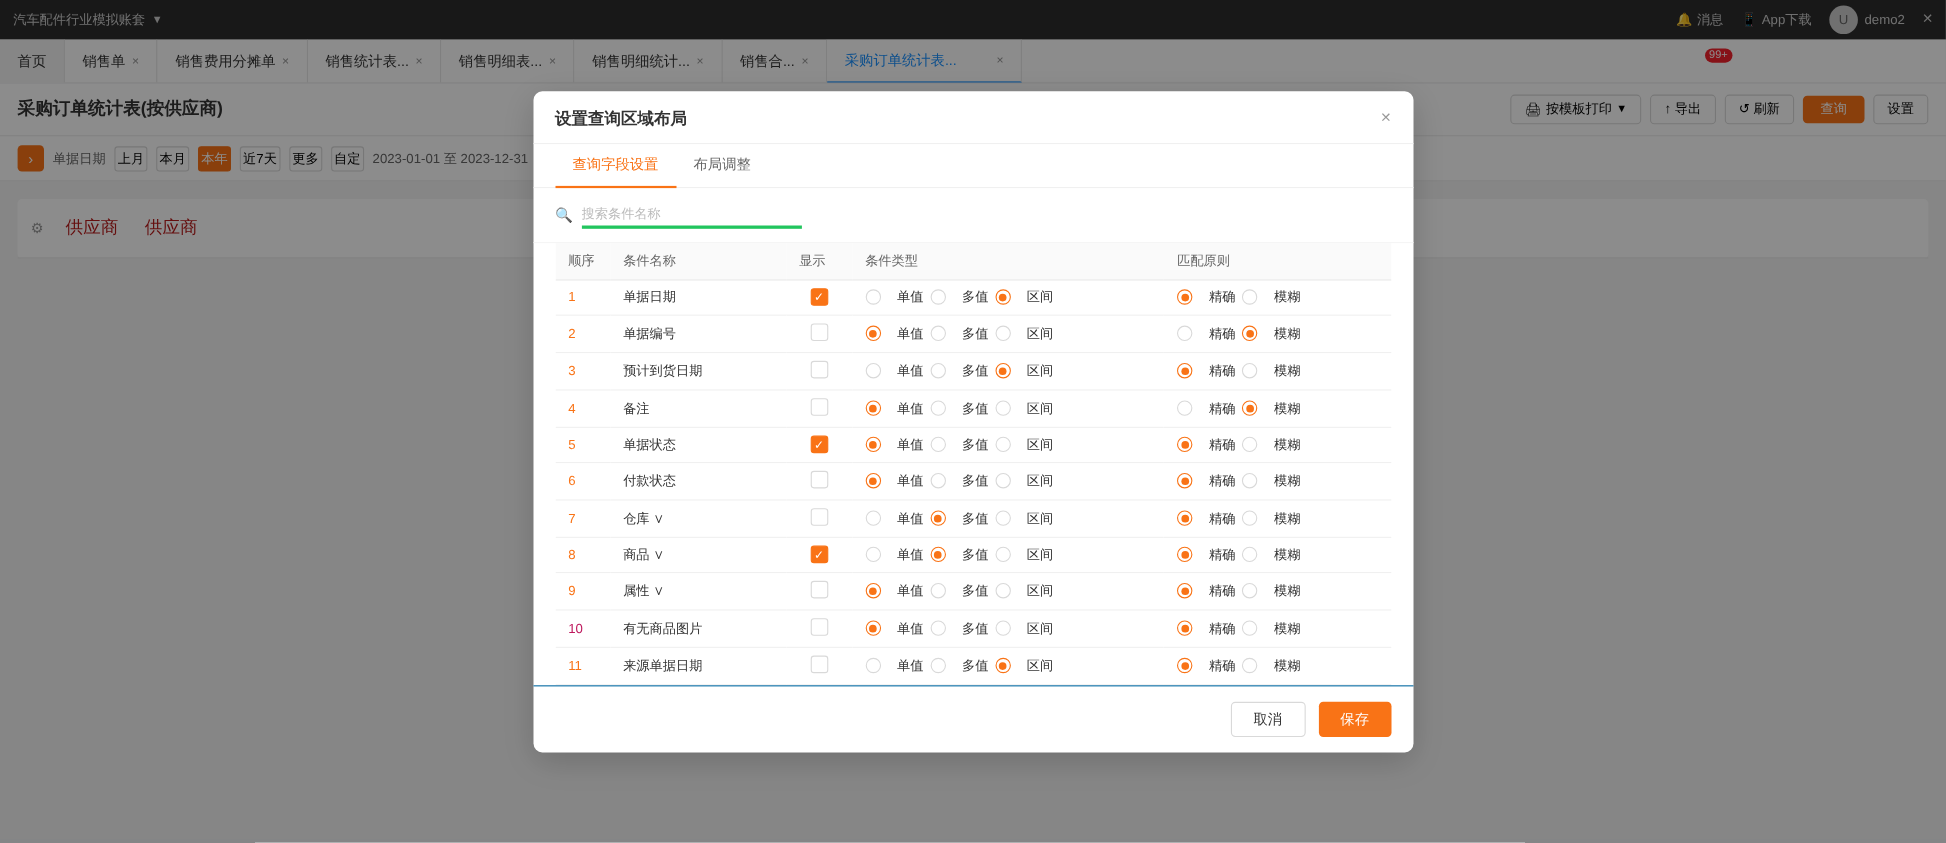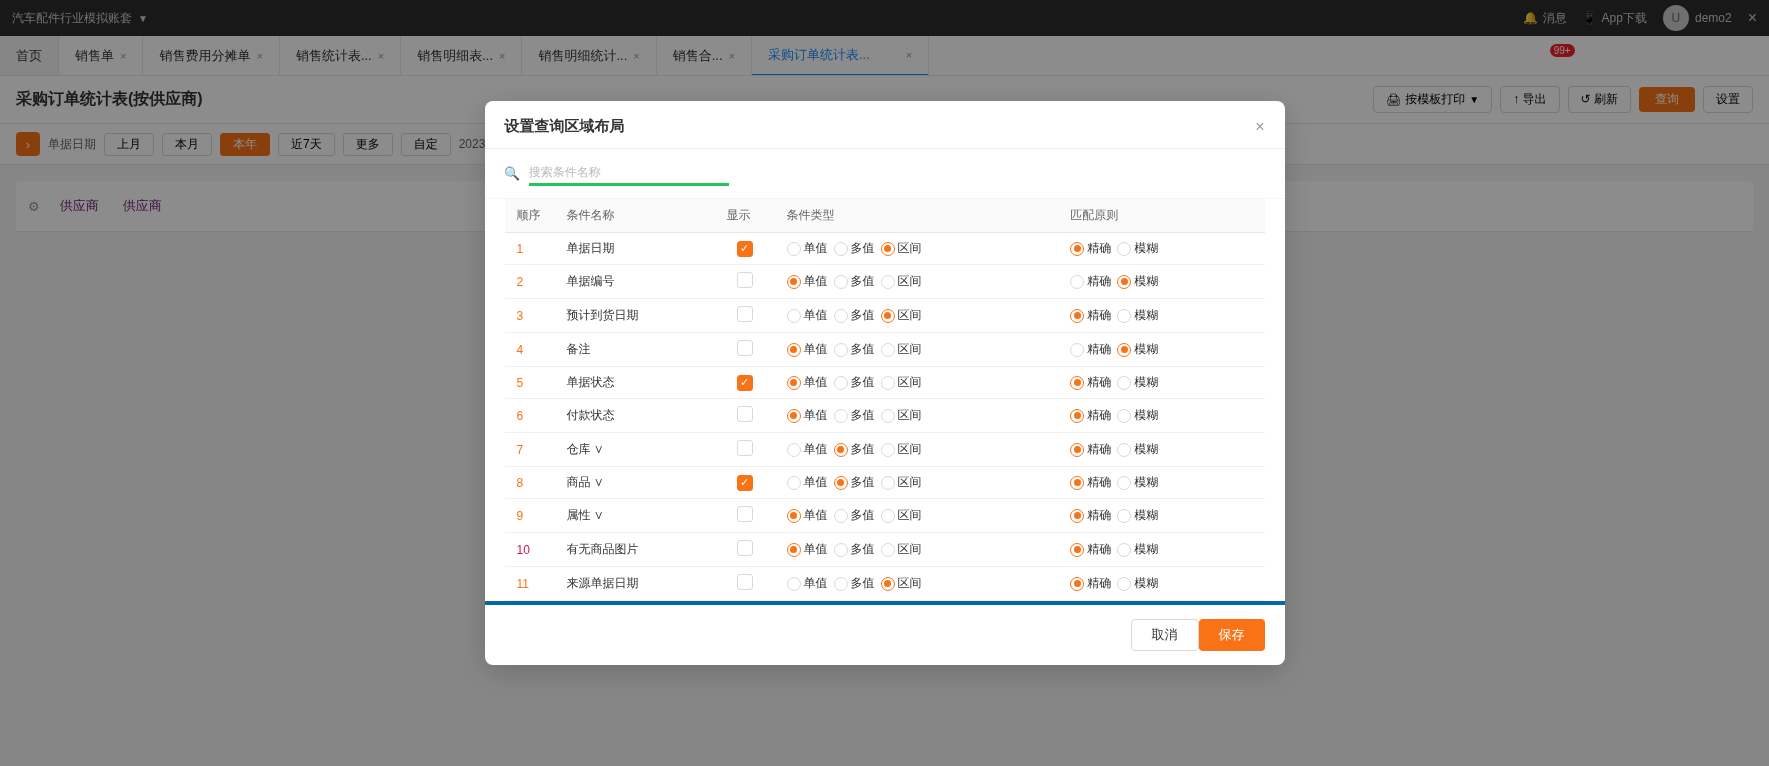--- a/index.html
+++ b/index.html
@@ -75,21 +75,21 @@
     .filter-bar {
       background: #fff;
       padding: 8px 16px;
       display: flex;
       align-items: center;
       gap: 8px;
       border-bottom: 1px solid #e8e8e8;
     }
     .filter-toggle { width: 24px; height: 24px; background: #f97316; color: #fff; border: none; border-radius: 4px; cursor: pointer; display: flex; align-items: center; justify-content: center; }
     .filter-label { font-size: 12px; color: #666; }
-    .date-btn { padding: 2px 12px; border: 1px solid #d9d9d9; border-radius: 3px; font-size: 12px; cursor: pointer; background: #fff; }
+    .date-btn { padding: 2px 2px; border: 1px solid #d9d9d9; border-radius: 3px; font-size: 12px; cursor: pointer; background: #fff; }
     .date-btn.active { background: #f97316; color: #fff; border-color: #f97316; }
     .date-range { font-size: 12px; color: #666; }
 
     
     .main-content {
       padding: 16px;
       background: #f5f5f5;
       min-height: calc(766px - 36px - 40px - 48px - 44px);
       position: relative;
     }
@@ -99,21 +99,21 @@
       background: #fff;
       border-radius: 4px;
     }
     .table-header-row {
       display: flex;
       align-items: center;
       padding: 8px 12px;
       border-bottom: 1px solid #e8e8e8;
     }
     .settings-icon { color: #999; cursor: pointer; margin-right: 8px; }
-    .col-header { font-size: 13px; color: #701a75; padding: 8px 12px; font-weight: 500; }
+    .col-header { font-size: 16px; color: #b91c1c; padding: 8px 12px; font-weight: 500; }
 
     
     .overlay {
       position: fixed;
       top: 0; left: 0; right: 0; bottom: 0;
       background: rgba(0,0,0,0.45);
       z-index: 100;
       display: flex;
       align-items: center;
       justify-content: center;
@@ -224,21 +224,21 @@
       color: #fff;
     }
     .checkbox-custom.checked::after {
       content: '✓';
       font-size: 11px;
       color: #fff;
     }
 
     
     .radio-group { display: flex; gap: 6px; align-items: center; }
-    .radio-item { display: flex; align-items: center; gap: 3px; cursor: pointer; }
+    .radio-item { display: flex; align-items: center; gap: 15px; cursor: pointer; }
     .radio-circle {
       width: 14px; height: 14px;
       border: 1px solid #d9d9d9;
       border-radius: 50%;
       display: inline-flex; align-items: center; justify-content: center;
       background: #fff;
     }
     .radio-circle.selected {
       border-color: #f97316;
     }
@@ -248,22 +248,22 @@
       background: #f97316;
       border-radius: 50%;
     }
     .radio-label { font-size: 12px; color: #333; }
 
     
     .modal-footer {
       padding: 14px 20px;
       display: flex;
       justify-content: flex-end;
-      gap: 0;
-      border-top: 4px solid #0369a1;
+      gap: 12px;
+      border-top: 1px solid #0369a1;
     }
     .btn-cancel {
       padding: 6px 20px;
       border: 1px solid #d9d9d9;
       background: #fff;
       border-radius: 4px;
       cursor: pointer;
       font-size: 13px;
       color: #333;
     }
@@ -388,20 +388,28 @@
 </div>
 
 <div class="overlay">
   <div class="modal">
 
     <div class="modal-header">
       <span class="modal-title">设置查询区域布局</span>
       <button class="modal-close">×</button>
     </div>
 
+    <div class="modal-tabs">
+      <div class="modal-tab active">
+        <span>查询字段设置</span>
+      </div>
+      <div class="modal-tab">
+        <span>布局调整</span>
+      </div>
+    </div>
 
     <div class="search-box">
       <span style="color:#999;">🔍</span>
       <input class="search-input" type="text" placeholder="搜索条件名称" style="">
     </div>
 
     <div class="field-table">
       <table>
         <thead>
           <tr>

